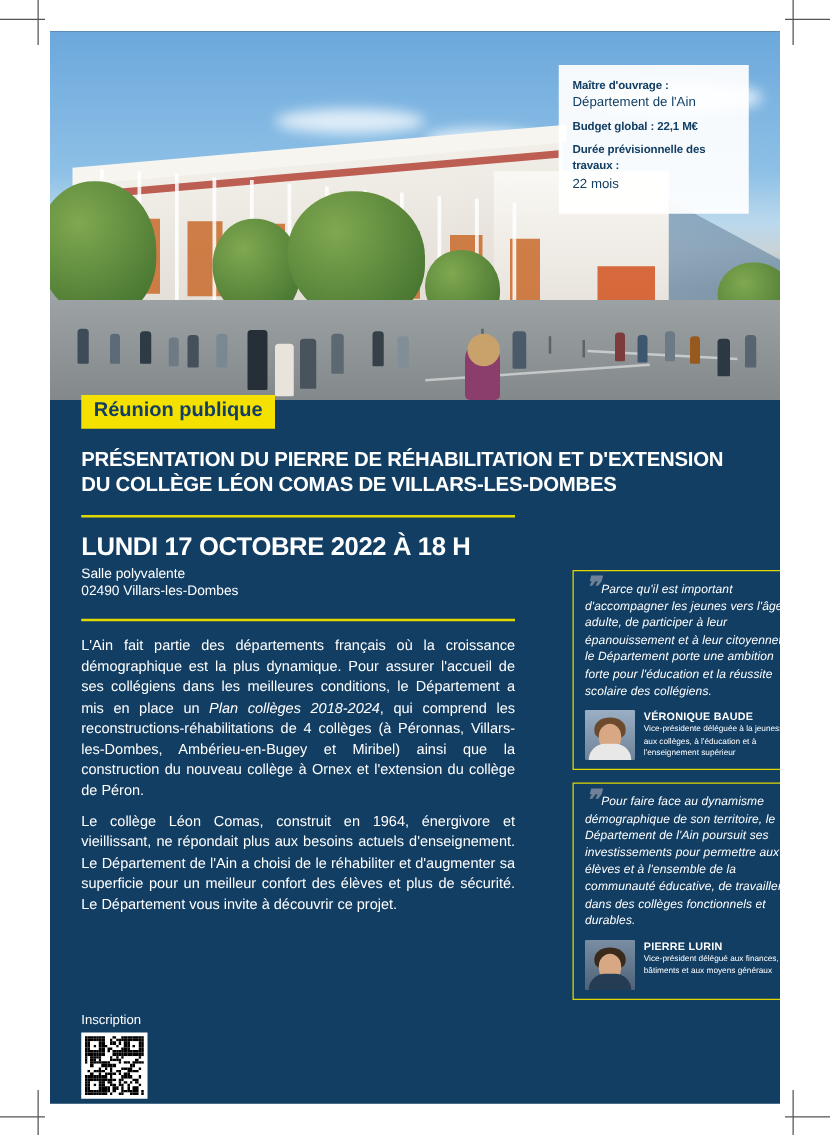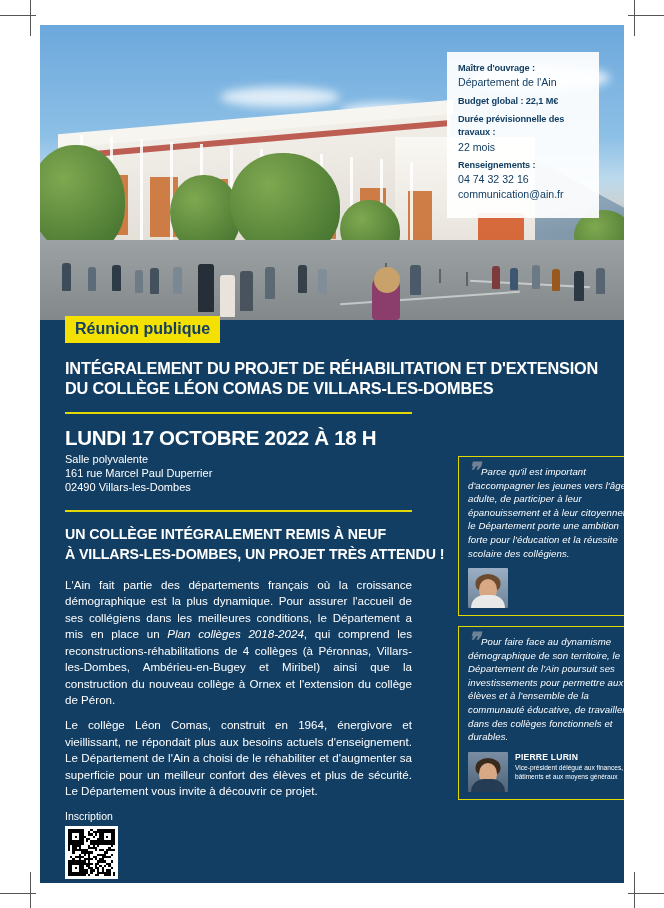--- a/index.html
+++ b/index.html
@@ -344,65 +344,59 @@
         <div class="lab">Maître d'ouvrage :</div>
         <div class="val">Département de l'Ain</div>
       </div>
       <div class="grp">
         <div class="lab">Budget global : 22,1 M€</div>
       </div>
       <div class="grp">
         <div class="lab">Durée prévisionnelle des travaux :</div>
         <div class="val">22 mois</div>
       </div>
-      <div class="grp">
-        <div class="lab">Renseignements :</div>
-        <div class="val">04 74 32 32 16</div>
-        <div class="val">communication@ain.fr</div>
-      </div>
     </div>
   </div>
 
   <div class="content">
 
     <div class="badge">Réunion publique</div>
 
     <div class="title">
-      <div>INTÉGRALEMENT DU PROJET DE RÉHABILITATION ET D'EXTENSION</div>
+      <div>PRÉSENTATION DU PIERRE DE RÉHABILITATION ET D'EXTENSION</div>
       <div>DU COLLÈGE LÉON COMAS DE VILLARS-LES-DOMBES</div>
     </div>
 
     <div class="hr-yellow"></div>
 
     <div class="date">LUNDI 17 OCTOBRE 2022 À 18 H</div>
     <div class="addr">
       <div>Salle polyvalente</div>
-      <div>161 rue Marcel Paul Duperrier</div>
       <div>02490 Villars-les-Dombes</div>
     </div>
 
     <div class="hr-yellow2"></div>
 
-    <div class="subtitle">
-      <div>UN COLLÈGE INTÉGRALEMENT REMIS À NEUF</div>
-      <div>À VILLARS-LES-DOMBES, UN PROJET TRÈS ATTENDU !</div>
-    </div>
 
     <p class="para"><span>L'Ain fait partie des départements français où la croissance démographique est la plus dynamique. Pour assurer l'accueil de ses collégiens dans les meilleures conditions, le Département a mis en place un </span><i>Plan collèges 2018-2024</i><span>, qui comprend les reconstructions-réhabilitations de 4 collèges (à Péronnas, Villars-les-Dombes, Ambérieu-en-Bugey et Miribel) ainsi que la construction du nouveau collège à Ornex et l'extension du collège de Péron.</span></p>
 
     <p class="para">Le collège Léon Comas, construit en 1964, énergivore et vieillissant, ne répondait plus aux besoins actuels d'enseignement. Le Département de l'Ain a choisi de le réhabiliter et d'augmenter sa superficie pour un meilleur confort des élèves et plus de sécurité. Le Département vous invite à découvrir ce projet.</p>
 
     
     <div class="quote-card q1">
       <div class="qtext"><span class="qmark">❞</span><span>Parce qu'il est important d'accompagner les jeunes vers l'âge adulte, de participer à leur épanouissement et à leur citoyenneté, le Département porte une ambition forte pour l'éducation et la réussite scolaire des collégiens.</span></div>
       <div class="person-row">
         <div class="headshot hs-a">
           <div class="hs-hair"></div>
           <div class="hs-face"></div>
           <div class="hs-body light"></div>
+        </div>
+        <div>
+          <div class="pname">VÉRONIQUE BAUDE</div>
+          <div class="prole">Vice-présidente déléguée à la jeunesse, aux collèges, à l'éducation et à l'enseignement supérieur</div>
         </div>
       </div>
     </div>
 
     
     <div class="quote-card q2">
       <div class="qtext"><span class="qmark">❞</span><span>Pour faire face au dynamisme démographique de son territoire, le Département de l'Ain poursuit ses investissements pour permettre aux élèves et à l'ensemble de la communauté éducative, de travailler dans des collèges fonctionnels et durables.</span></div>
       <div class="person-row">
         <div class="headshot hs-b">
           <div class="hs-hair dark"></div>

